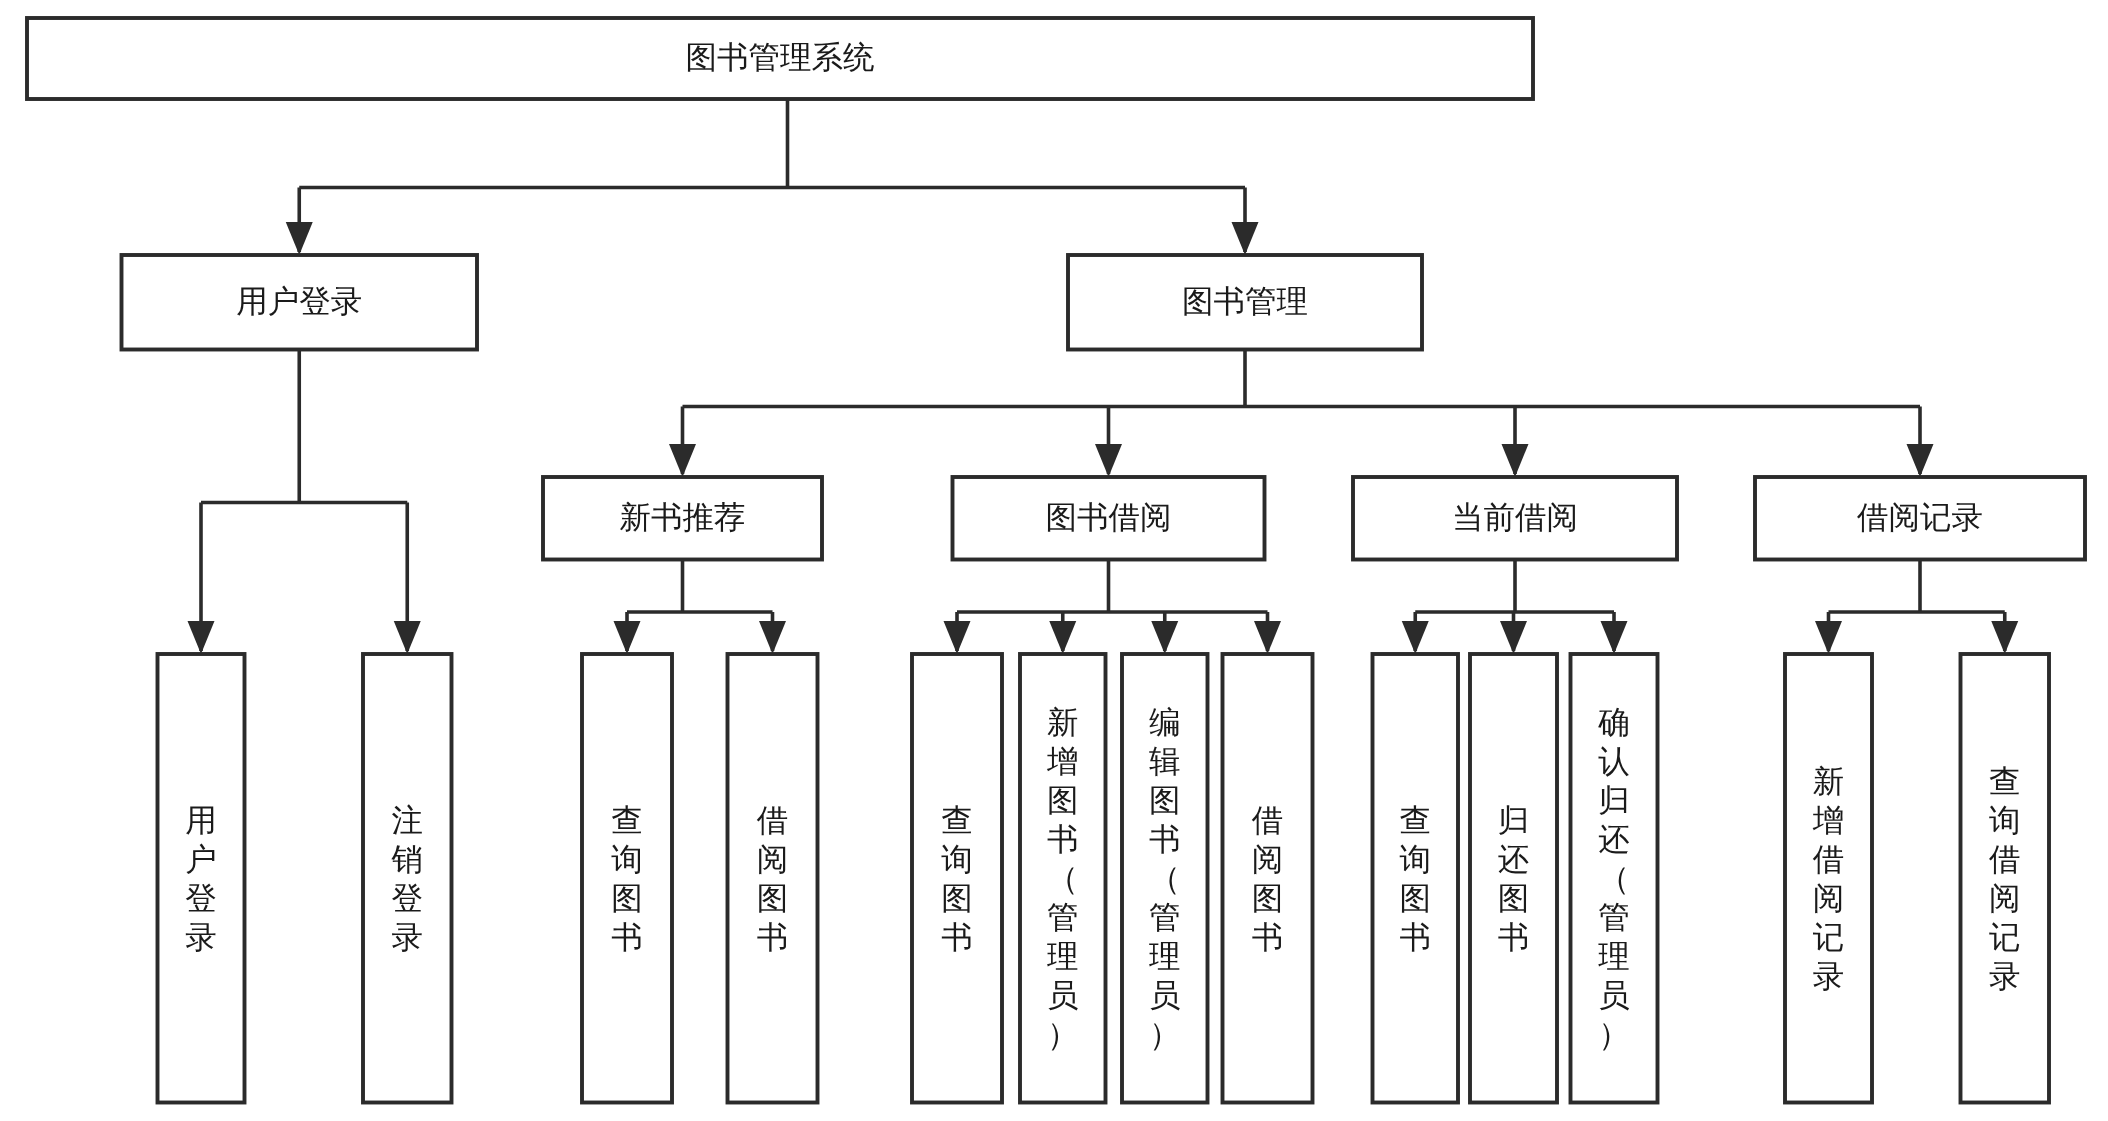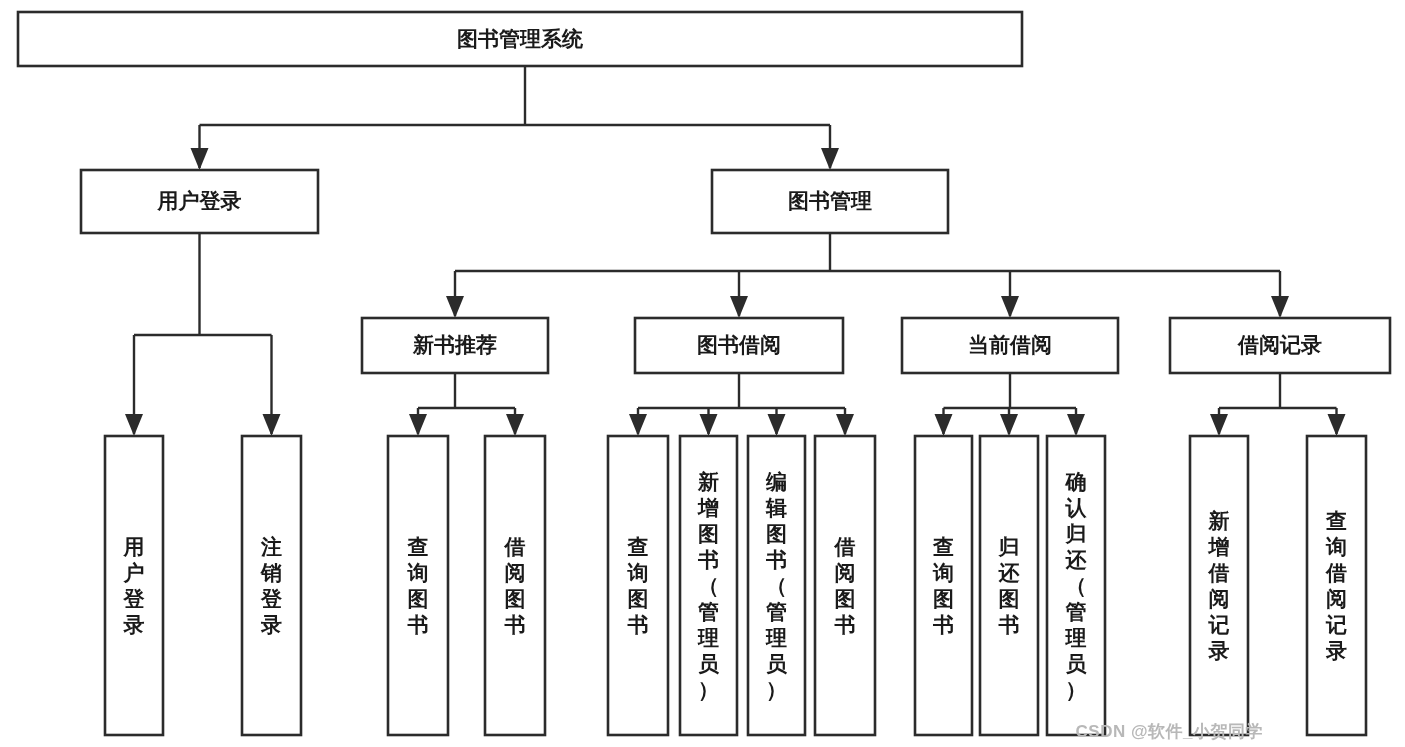--- a/index.html
+++ b/index.html
@@ -11,21 +11,20 @@
     width: 1405px;
     height: 747px;
     font-family: "Liberation Sans", "DejaVu Sans", sans-serif;
     overflow: hidden;
   }
   #diagram-root {
     position: relative;
     width: 1271px;
     height: 747px;
     background: #ffffff;
-    font-weight: bold;
   }
   svg.flow {
     position: absolute;
     top: 0; left: 0;
     width: 1405px;
     height: 747px;
     display: block;
   }
   .node-box {
     fill: #ffffff;
@@ -201,14 +200,13 @@
         <g>
           <rect x="1190" y="436" width="58" height="299" class="node-box"></rect>
           <text x="1219" y="527.78" class="node-label-v"><tspan x="1219" dy="0">新</tspan><tspan x="1219" dy="26">增</tspan><tspan x="1219" dy="26">借</tspan><tspan x="1219" dy="26">阅</tspan><tspan x="1219" dy="26">记</tspan><tspan x="1219" dy="26">录</tspan></text>
         </g>
         <g>
           <rect x="1307" y="436" width="59" height="299" class="node-box"></rect>
           <text x="1336.5" y="527.78" class="node-label-v"><tspan x="1336.5" dy="0">查</tspan><tspan x="1336.5" dy="26">询</tspan><tspan x="1336.5" dy="26">借</tspan><tspan x="1336.5" dy="26">阅</tspan><tspan x="1336.5" dy="26">记</tspan><tspan x="1336.5" dy="26">录</tspan></text>
         </g>
       </g>
   </svg>
-  <div class="watermark">CSDN @软件_小贺同学</div>
 </div>
 
 </body></html>

